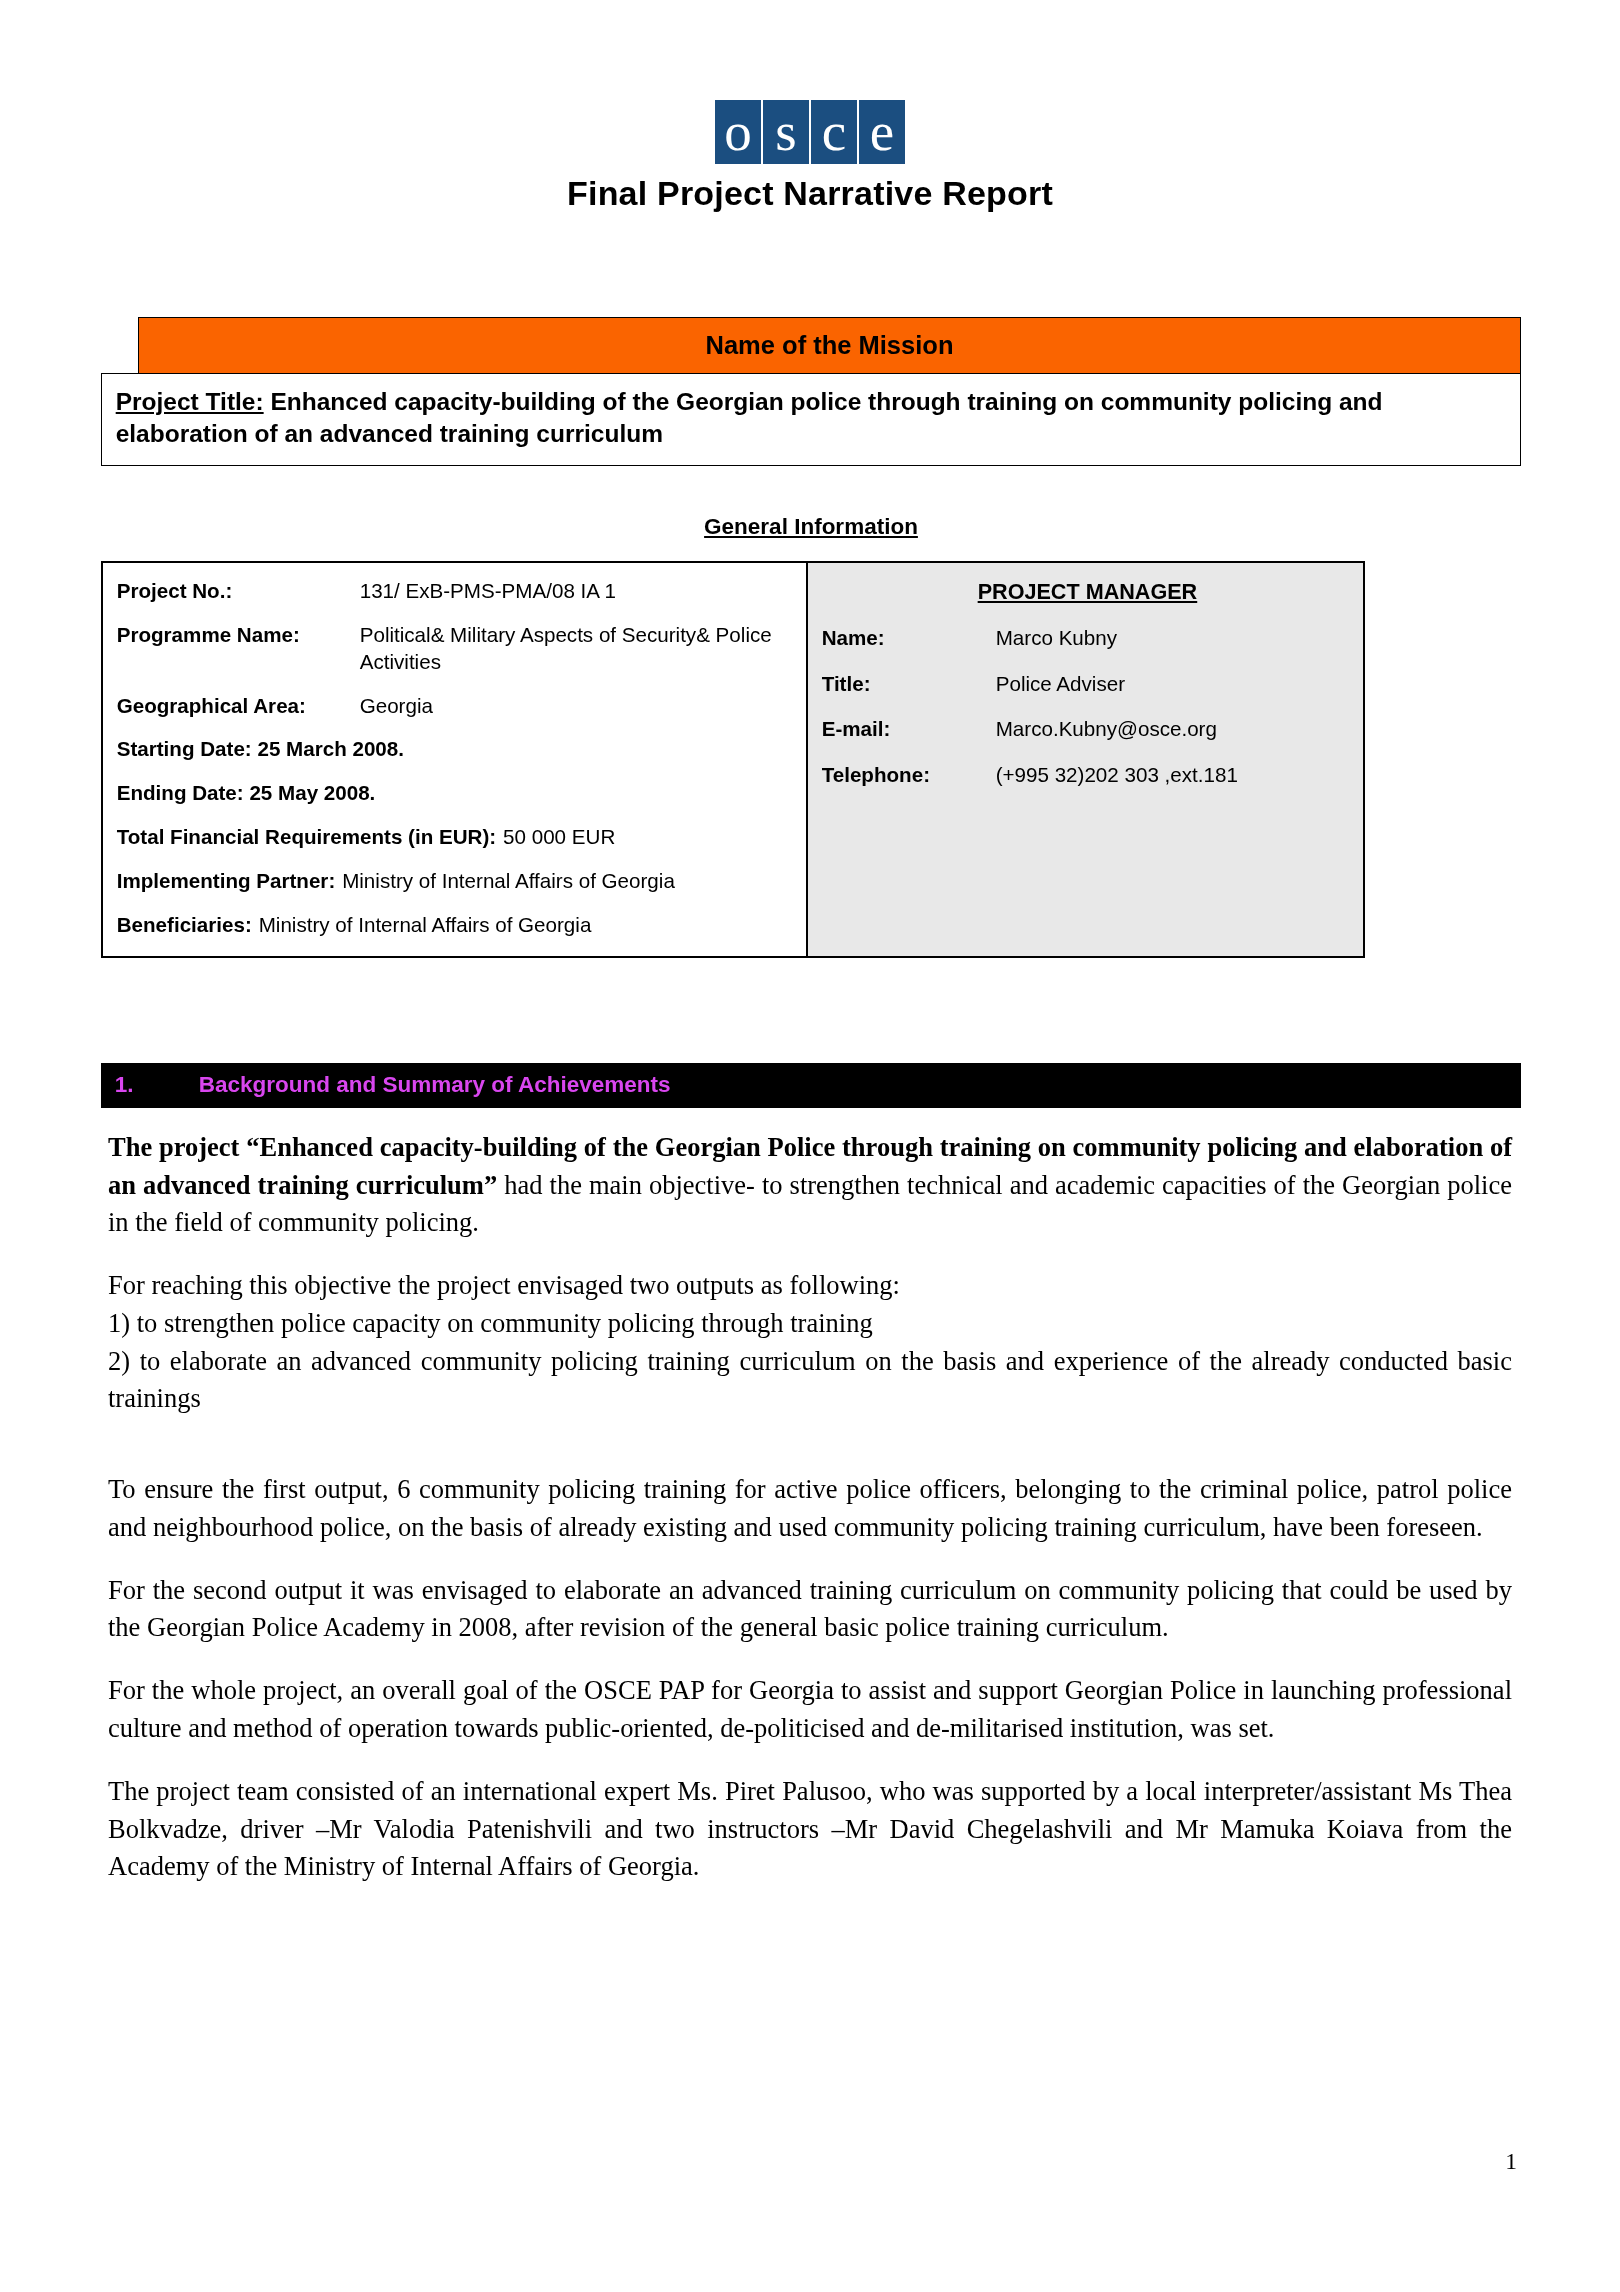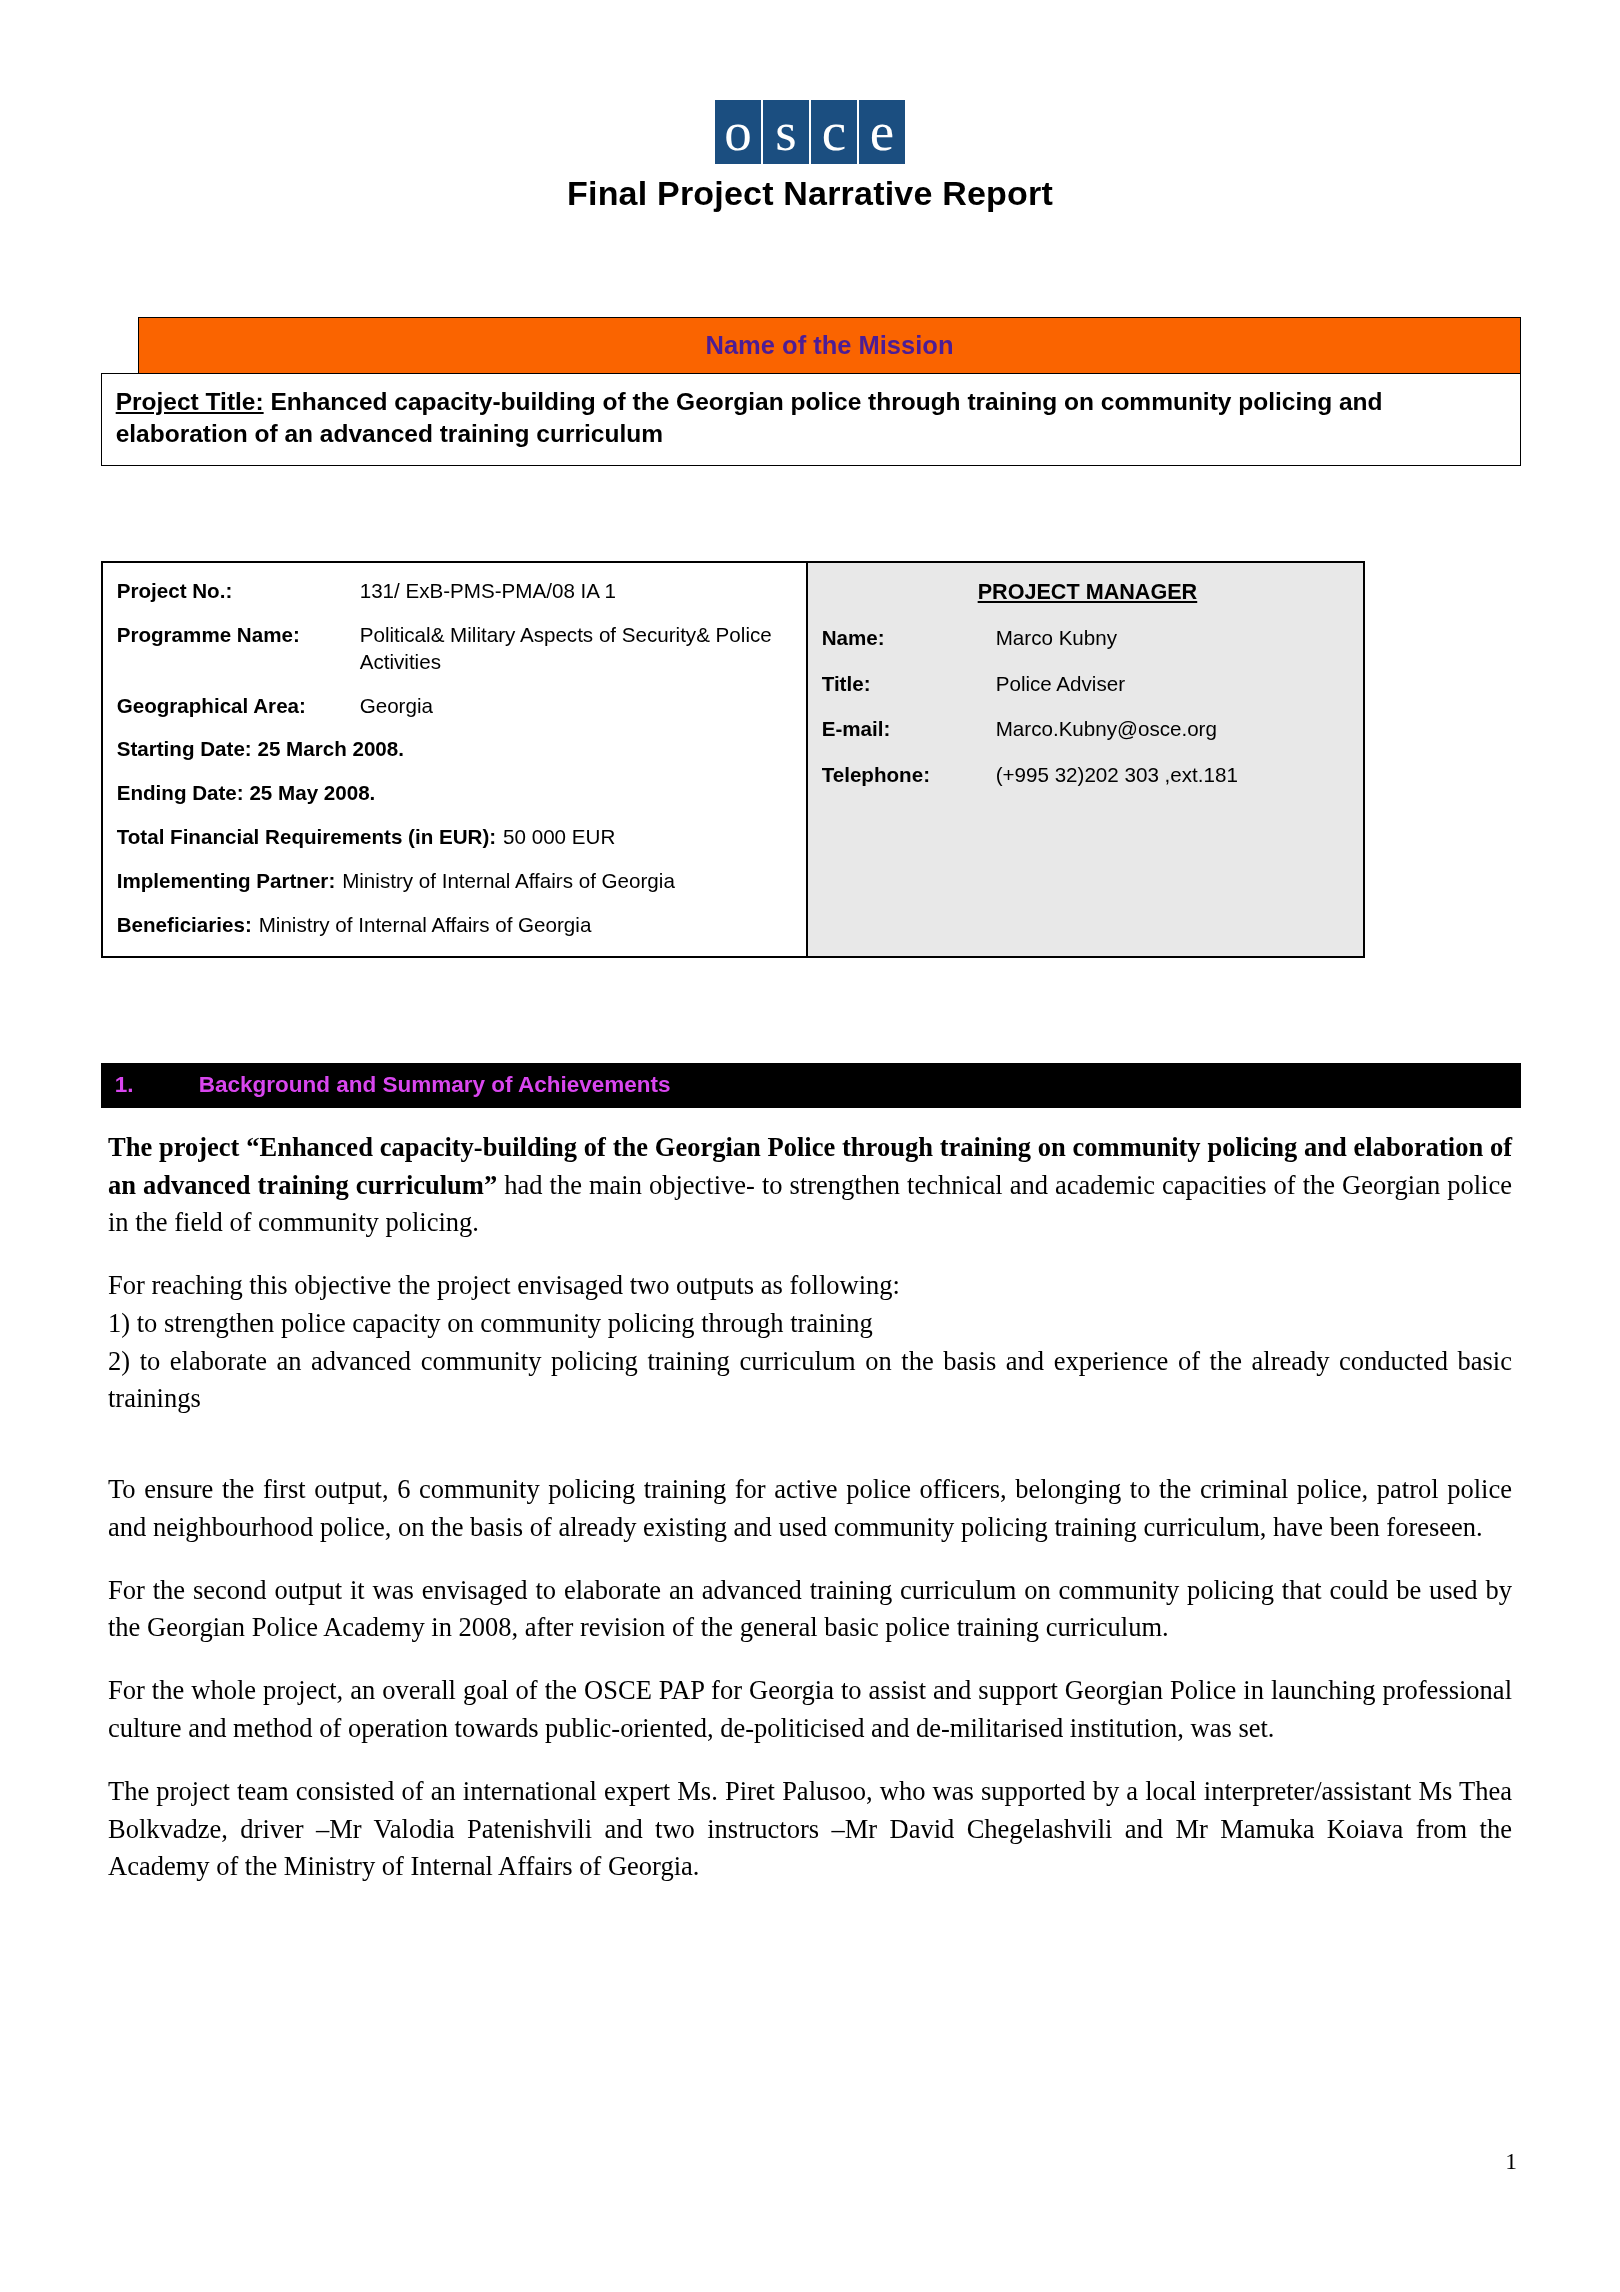--- a/index.html
+++ b/index.html
@@ -68,21 +68,21 @@
     position: absolute;
     left: 101px;
     top: 317px;
     width: 1420px;
   }
   .mission-bar {
     background: #fa6400;
     border: 1px solid #000000;
     border-bottom: none;
     text-align: center;
-    color: #4c1d95;
+    color: #000000;
     font-family: "Liberation Sans", "DejaVu Sans", sans-serif;
     font-weight: bold;
     font-size: 25.5px;
     padding: 12.7px 0 13.7px 0;
     box-sizing: border-box;
     margin-left: 37px;
   }
   .title-box {
     border: 1px solid #000000;
     box-sizing: border-box;
@@ -219,20 +219,23 @@
     <div class="doc-title">Final Project Narrative Report</div>
   </div>
 
   <div class="mission-wrap">
     <div class="mission-bar">Name of the Mission</div>
     <div class="title-box">
       <span class="lbl">Project Title:</span><span>&nbsp;</span><span>Enhanced capacity-building of the Georgian police through training on community policing and elaboration of an advanced training curriculum</span>
     </div>
   </div>
 
+  <div class="gi-heading">
+    <span>General Information</span>
+  </div>
 
   <div class="gi-table">
     <div class="gi-left">
 
       <div class="gi-row cols">
         <span class="k">Project No.:</span>
         <span class="v">131/ ExB-PMS-PMA/08 IA 1</span>
       </div>
 
       <div class="gi-row cols">

